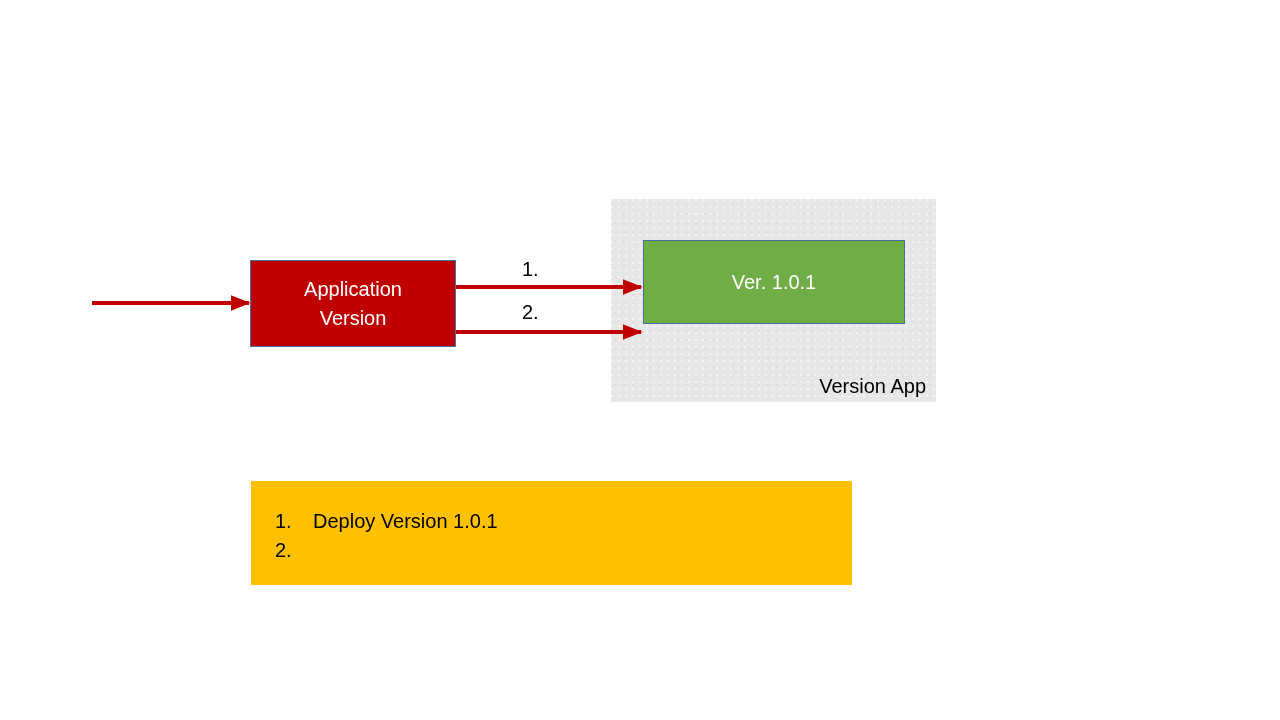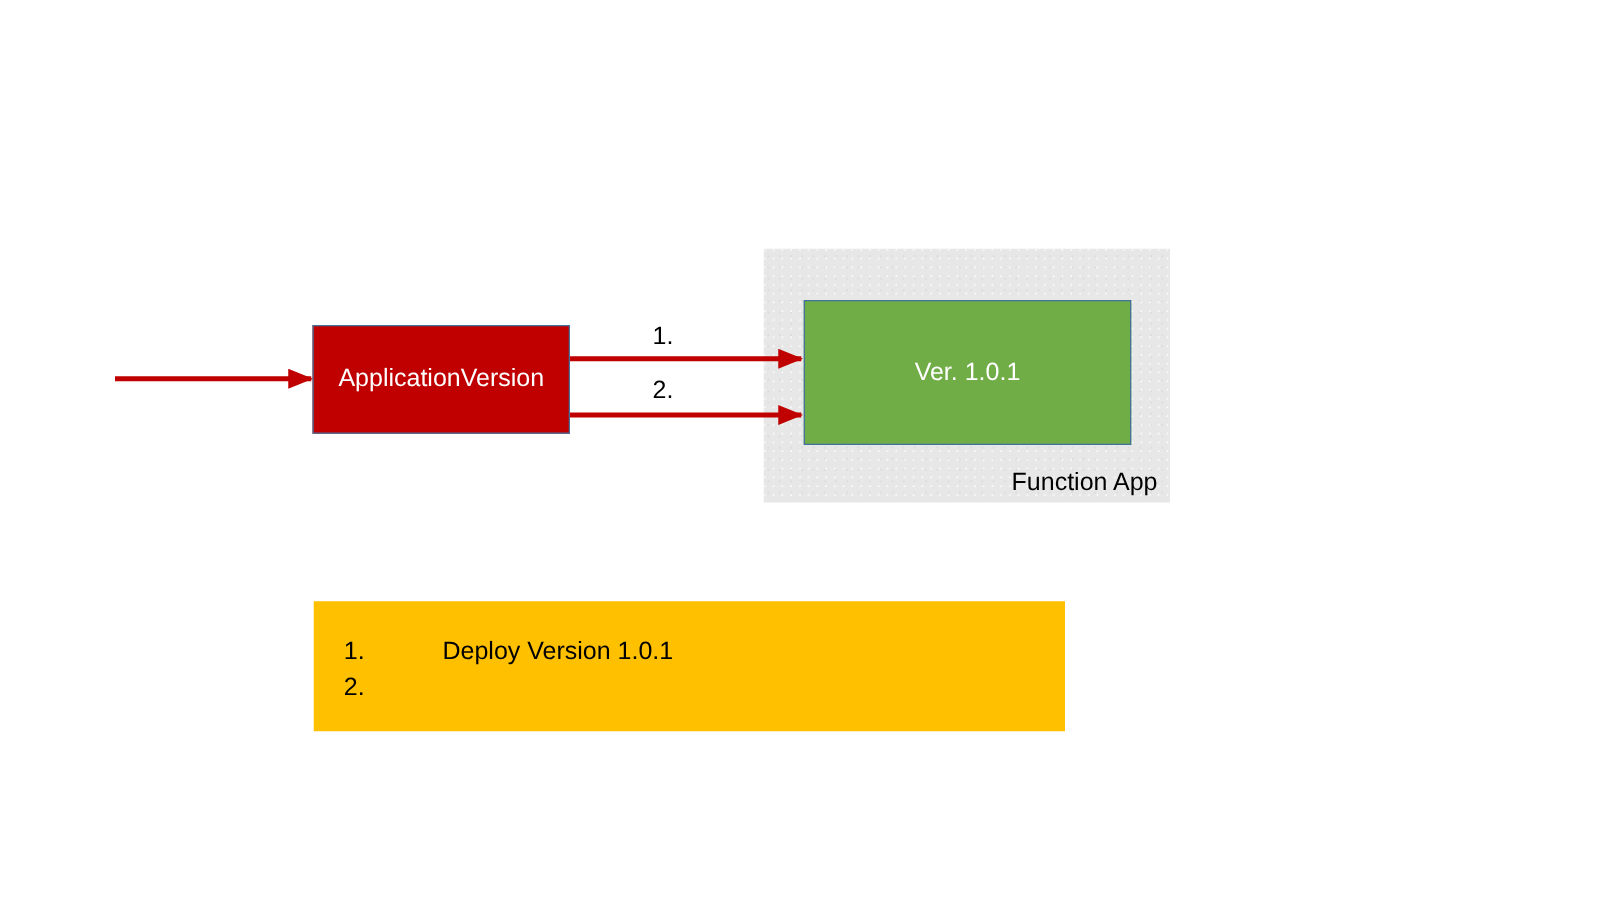--- a/index.html
+++ b/index.html
@@ -43,21 +43,21 @@
     line-height: 24px;
     white-space: nowrap;
   }
 
   
   .version-box {
     position: absolute;
     left: 643px;
     top: 240px;
     width: 262px;
-    height: 116px;
+    height: 84px;
     background: #70ad47;
     border: 1px solid #41719c;
     box-sizing: border-box;
     display: flex;
     align-items: center;
     justify-content: center;
   }
   .version-box-label {
     font-size: 20px;
     color: #ffffff;
@@ -69,21 +69,21 @@
   .router-box {
     position: absolute;
     left: 250px;
     top: 260px;
     width: 206px;
     height: 87px;
     background: #c00000;
     border: 1px solid #41719c;
     box-sizing: border-box;
     display: flex;
-    flex-direction: row;
+    flex-direction: column;
     align-items: center;
     justify-content: center;
   }
   .router-box-label {
     font-size: 20px;
     color: #ffffff;
     line-height: 29px;
     text-align: center;
     white-space: nowrap;
   }
@@ -127,30 +127,29 @@
     color: #000000;
     line-height: 29px;
     white-space: nowrap;
   }
   .legend-num {
     width: 38px;
     flex: 0 0 38px;
   }
   .legend-text {
     flex: 0 1 auto;
-    margin-left: 41px;
   }
 </style>
 </head>
 <body>
 
 <div id="canvas">
 
   <div class="fa-container">
-    <div class="fa-label">Function App</div>
+    <div class="fa-label">Version App</div>
   </div>
 
   <div class="version-box">
     <div class="version-box-label">Ver. 1.0.1</div>
   </div>
 
   <div class="router-box">
     <div class="router-box-label">Application</div>
     <div class="router-box-label">Version</div>
   </div>

